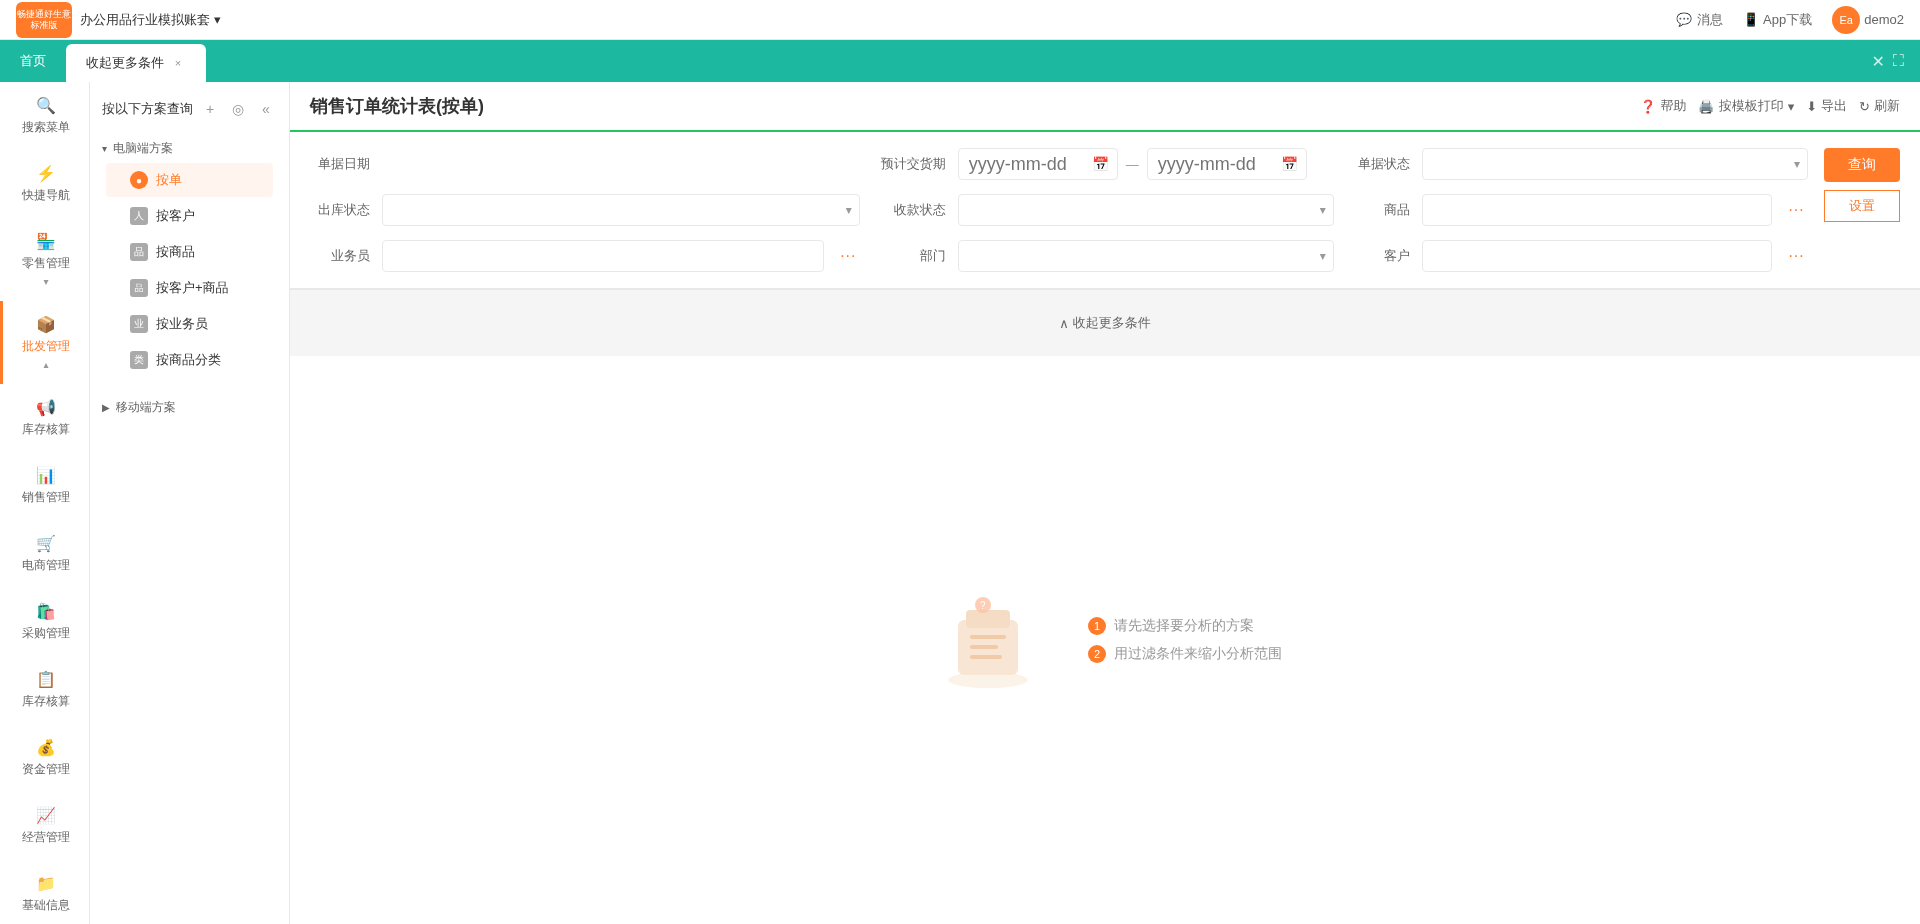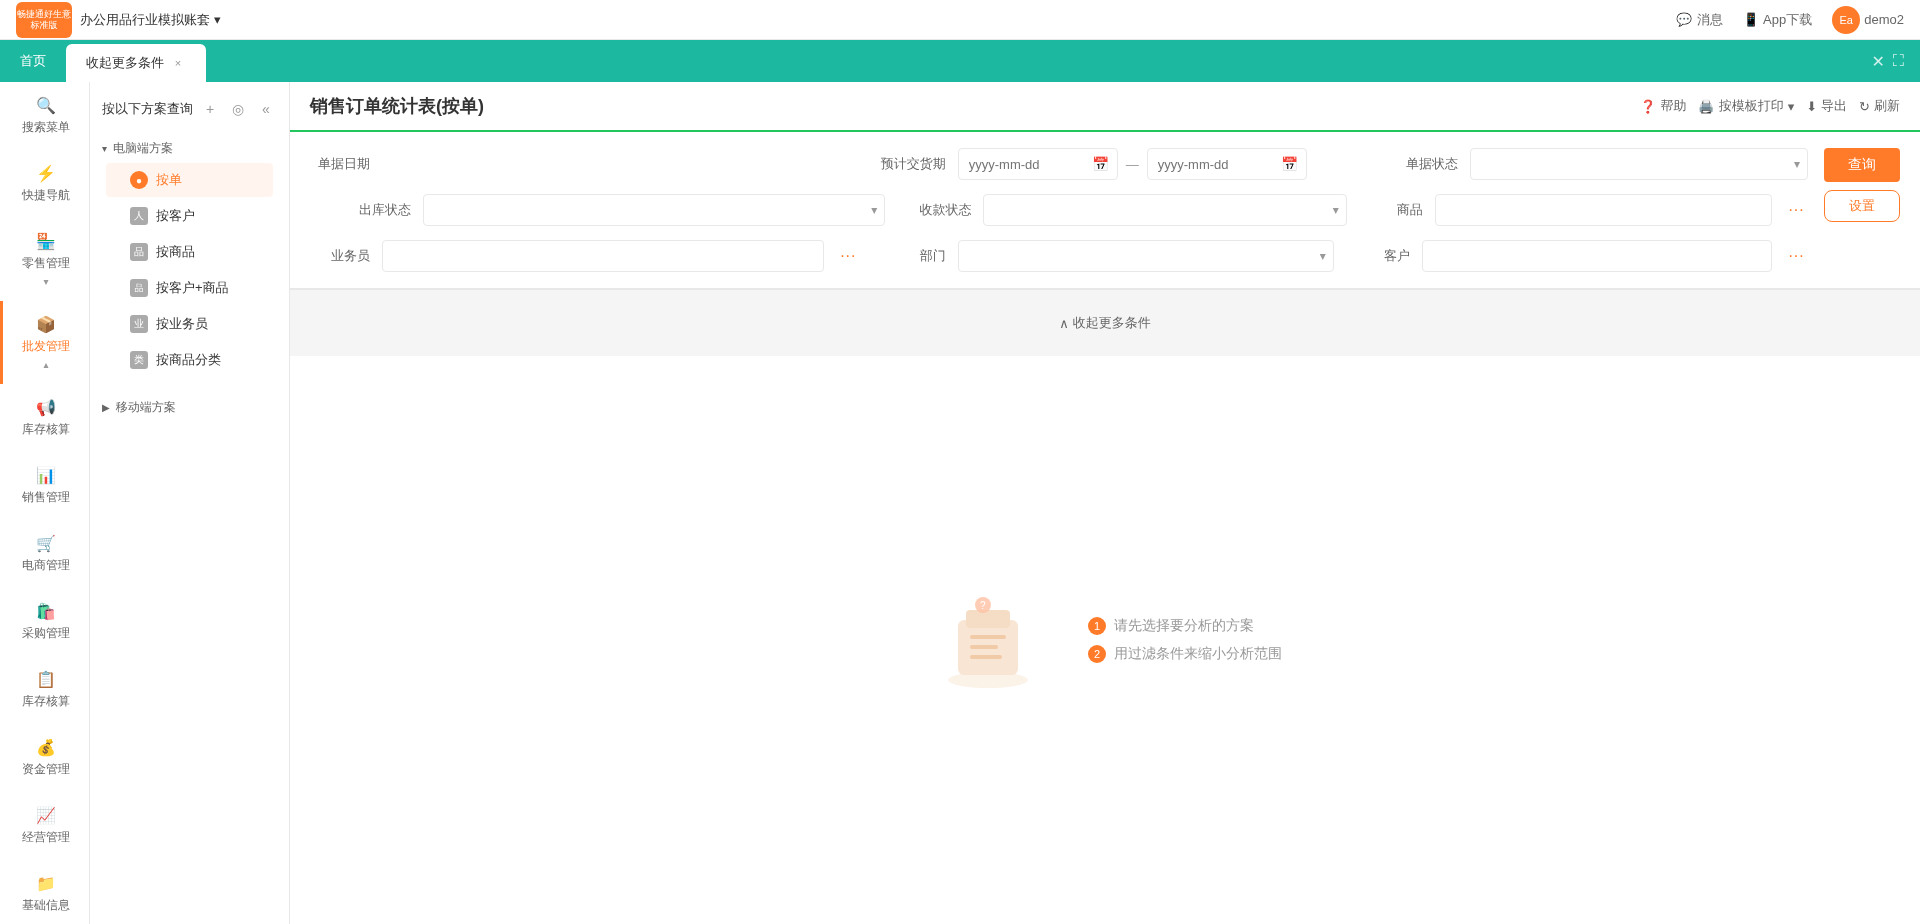--- a/index.html
+++ b/index.html
@@ -64,31 +64,31 @@
     .filter-label { font-size: 13px; color: #666; white-space: nowrap; min-width: 60px; text-align: right; }
     .filter-group { display: flex; align-items: center; gap: 4px; flex: 1; }
     .date-btn { padding: 4px 10px; border: 1px solid #e8e8e8; border-radius: 4px; font-size: 12px; cursor: pointer; color: #666; background: #fff; }
     .date-btn.active { background: #ff7b29; color: #fff; border-color: #ff7b29; border-radius: 12px; }
     .date-range-text { font-size: 12px; color: #999; margin-left: 8px; }
     .filter-input { height: 32px; border: 1px solid #e8e8e8; border-radius: 4px; padding: 0 10px; font-size: 13px; color: #333; background: #fff; flex: 1; min-width: 120px; outline: none; }
     .filter-input::placeholder { color: #bbb; }
     .filter-select { height: 32px; border: 1px solid #e8e8e8; border-radius: 4px; padding: 0 28px 0 10px; font-size: 13px; color: #333; background: #fff; flex: 1; min-width: 120px; outline: none; appearance: none; cursor: pointer; }
     .filter-select-wrapper { position: relative; flex: 1; display: flex; align-items: center; }
     .filter-select-arrow { position: absolute; right: 8px; color: #999; font-size: 12px; pointer-events: none; }
-    .filter-date-input { height: 32px; border: 1px solid #e8e8e8; border-radius: 4px; padding: 0 30px 0 10px; font-size: 13px; color: #bbb; background: #fff; width: 160px; outline: none; }
+    .filter-date-input { height: 32px; border: 1px solid #e8e8e8; border-radius: 4px; padding: 0 30px 0 10px; font-size: 18px; color: #bbb; background: #fff; width: 160px; outline: none; }
     .filter-date-icon { position: absolute; right: 8px; color: #999; font-size: 14px; }
     .filter-date-wrapper { position: relative; display: flex; align-items: center; }
     .filter-separator { color: #999; padding: 0 4px; }
     .filter-dots { color: #ff7b29; cursor: pointer; font-size: 16px; padding: 0 4px; }
     .collapse-btn { display: flex; align-items: center; gap: 4px; color: #666; font-size: 13px; cursor: pointer; margin: 8px auto; padding: 8px 16px; }
 
     
     .filter-actions { display: flex; flex-direction: column; gap: 8px; margin-left: 16px; }
     .query-btn { background: #ff7b29; color: #fff; border: none; border-radius: 4px; padding: 8px 24px; font-size: 14px; cursor: pointer; white-space: nowrap; }
-    .settings-btn { background: #fff; color: #ff7b29; border: 1px solid #ff7b29; border-radius: 8px; padding: 6px 24px; font-size: 13px; cursor: pointer; white-space: nowrap; }
+    .settings-btn { background: #fff; color: #ff7b29; border: 1px solid #ff7b29; border-radius: 0; padding: 6px 24px; font-size: 13px; cursor: pointer; white-space: nowrap; }
 
     
     .empty-state { flex: 1; display: flex; flex-direction: column; align-items: center; justify-content: center; gap: 16px; background: #fff; margin: 0; }
     .empty-state-tips { display: flex; flex-direction: column; gap: 10px; }
     .empty-state-tip { display: flex; align-items: center; gap: 8px; font-size: 14px; color: #999; }
     .tip-num { width: 18px; height: 18px; border-radius: 50%; background: #ff7b29; color: #fff; font-size: 11px; display: flex; align-items: center; justify-content: center; flex-shrink: 0; }
 
     .filter-section { display: flex; align-items: flex-start; gap: 0; width: 100%; }
     .filter-fields { flex: 1; }
     .filter-cell { display: flex; align-items: center; gap: 12px; }
@@ -293,32 +293,32 @@
                   </div>
                   <span class="filter-separator">—</span>
                   <div class="filter-date-wrapper">
                     <input class="filter-date-input" placeholder="yyyy-mm-dd" style="">
                     <span class="filter-date-icon">📅</span>
                   </div>
                 </div>
               </div>
 
               <div class="filter-cell" style="flex:1;">
-                <span class="filter-label" style="min-width:60px;margin-left:48px;">单据状态</span>
+                <span class="filter-label" style="min-width:60px;">单据状态</span>
                 <div class="filter-select-wrapper">
                   <select class="filter-select">
                     <option value=""></option>
                   </select>
                   <span class="filter-select-arrow">▾</span>
                 </div>
               </div>
             </div>
 
             <div class="filter-row">
-              <div class="filter-cell" style="flex:1.2; min-width:350px;margin-left:41px;">
+              <div class="filter-cell" style="flex:1.2; min-width:350px;">
                 <span class="filter-label">出库状态</span>
                 <div class="filter-select-wrapper" style="flex:1;">
                   <select class="filter-select">
                     <option value=""></option>
                   </select>
                   <span class="filter-select-arrow">▾</span>
                 </div>
               </div>
               <div class="filter-cell" style="flex:1;">
                 <span class="filter-label" style="min-width:70px;">收款状态</span>

